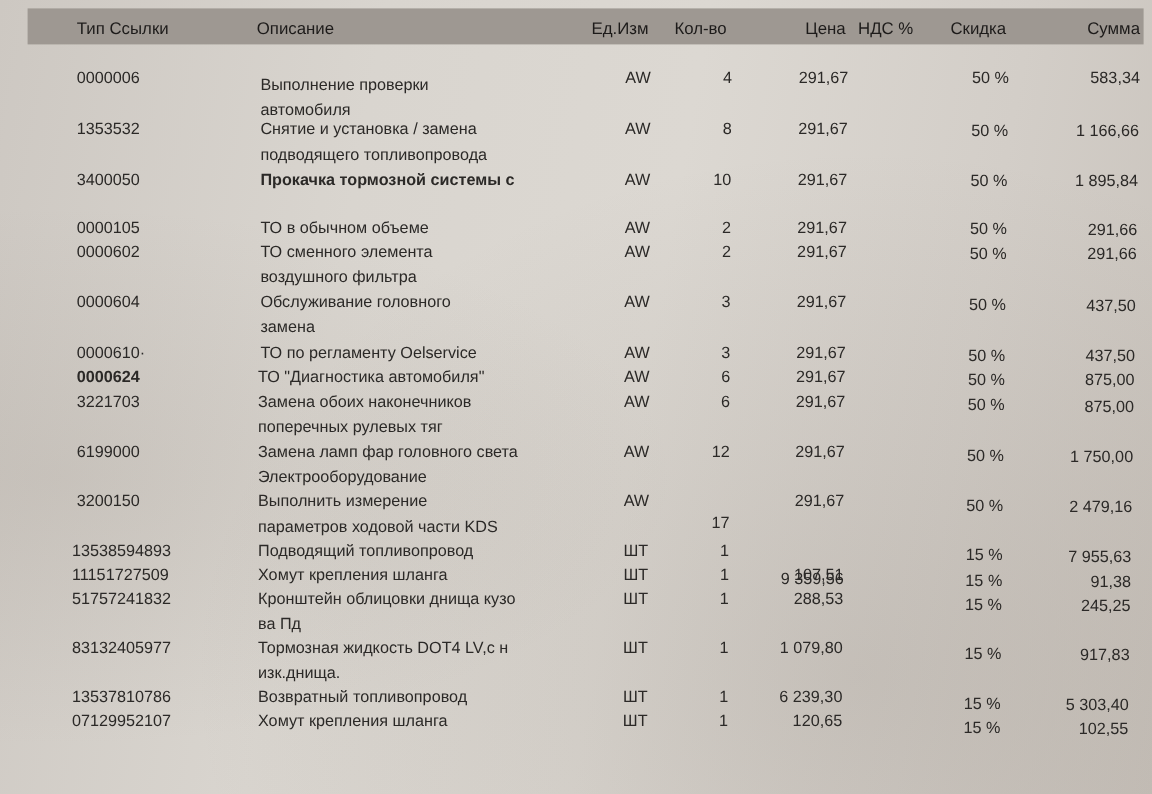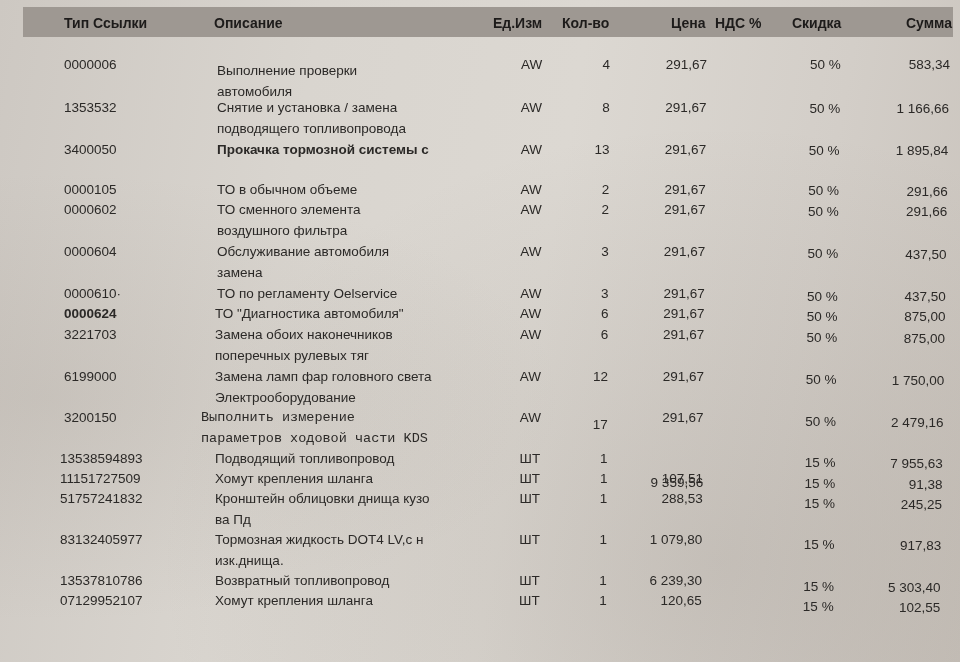--- a/index.html
+++ b/index.html
@@ -9,21 +9,20 @@
     font-family: "Liberation Sans", sans-serif; color:#2a2826;
   }
   .shade {
     position:absolute; left:0; top:0; width:960px; height:662px; pointer-events:none;
     background: radial-gradient(ellipse at 75% 85%, rgba(120,110,100,0.18), rgba(0,0,0,0) 55%),
                 radial-gradient(ellipse at 5% 60%, rgba(140,130,120,0.15), rgba(0,0,0,0) 40%);
   }
   .header {
     position:absolute; left:23px; top:7px; width:930px; height:30px;
     background:#9e9892; 
-    font-weight:bold;
   }
   .h { position:absolute; top:16px; font-size:14px; color:#1d1b1a; transform:translateY(-50%); white-space:nowrap; }
   .cell { position:absolute; font-size:13.5px; white-space:nowrap; color:#2b2927; }
   .desc { line-height:21px; }
   .right { text-align:right; }
 </style>
 </head>
 <body>
 
 <div class="shade"></div>
@@ -63,21 +62,21 @@
       <div class="cell right" style="width:80px;left:626.5488px;top:100px;">291,67</div>
       <div class="cell " style="left:809.3796px;top:100.5076px;">50 %</div>
       <div class="cell right" style="width:90px;left:859.154px;top:100.6204px;">1 166,66</div>
     </div>
     <div>
       <div class="cell " style="left:64px;top:142px;">3400050</div>
       <div class="cell desc" style="left:217px;top:139px;font-weight:bold;">
         <div>Прокачка тормозной системы с</div>
       </div>
       <div class="cell " style="left:520.6796px;top:142px;">AW</div>
-      <div class="cell right" style="width:30px;left:579.466px;top:142px;">13</div>
+      <div class="cell right" style="width:30px;left:579.466px;top:142px;">10</div>
       <div class="cell right" style="width:80px;left:626.1456px;top:142px;">291,67</div>
       <div class="cell " style="left:808.8252px;top:142.9612px;">50 %</div>
       <div class="cell right" style="width:90px;left:858.398px;top:143.1748px;">1 895,84</div>
     </div>
     <div>
       <div class="cell " style="left:64px;top:182px;">0000105</div>
       <div class="cell desc" style="left:217px;top:179px;">
         <div>ТО в обычном объеме</div>
       </div>
       <div class="cell " style="left:520.5356px;top:182px;">AW</div>
@@ -94,21 +93,21 @@
       </div>
       <div class="cell " style="left:520.4636px;top:202px;">AW</div>
       <div class="cell right" style="width:30px;left:579.106px;top:202px;">2</div>
       <div class="cell right" style="width:80px;left:625.5696px;top:202px;">291,67</div>
       <div class="cell " style="left:808.0332px;top:203.6092px;">50 %</div>
       <div class="cell right" style="width:90px;left:857.318px;top:203.9668px;">291,66</div>
     </div>
     <div>
       <div class="cell " style="left:64px;top:244px;">0000604</div>
       <div class="cell desc" style="left:217px;top:241px;">
-        <div>Обслуживание автомобиля</div>
+        <div>Обслуживание головного</div>
         <div>замена</div>
       </div>
       <div class="cell " style="left:520.3124px;top:244px;">AW</div>
       <div class="cell right" style="width:30px;left:578.854px;top:244px;">3</div>
       <div class="cell right" style="width:80px;left:625.1664px;top:244px;">291,67</div>
       <div class="cell " style="left:807.4788px;top:246.0628px;">50 %</div>
       <div class="cell right" style="width:90px;left:856.562px;top:246.5212px;">437,50</div>
     </div>
     <div>
       <div class="cell " style="left:64px;top:286px;">0000610·</div>
@@ -151,26 +150,26 @@
         <div>Электрооборудование</div>
       </div>
       <div class="cell " style="left:519.8624px;top:369px;">AW</div>
       <div class="cell right" style="width:30px;left:578.104px;top:369px;">12</div>
       <div class="cell right" style="width:80px;left:623.9664px;top:369px;">291,67</div>
       <div class="cell " style="left:805.8288px;top:372.4128px;">50 %</div>
       <div class="cell right" style="width:90px;left:854.312px;top:373.1712px;">1 750,00</div>
     </div>
     <div>
       <div class="cell " style="left:64px;top:410px;">3200150</div>
-      <div class="cell desc" style="left:201px;top:407px;font-family:Liberation Mono, monospace;">
+      <div class="cell desc" style="left:215px;top:407px;">
         <div>Выполнить измерение</div>
         <div>параметров ходовой части KDS</div>
       </div>
       <div class="cell " style="left:519.7148px;top:410px;">AW</div>
-      <div class="cell right" style="width:30px;left:577.858px;top:417px;">17</div>
+      <div class="cell right" style="width:30px;left:577.858px;top:428px;">17</div>
       <div class="cell right" style="width:80px;left:623.5728px;top:410px;">291,67</div>
       <div class="cell " style="left:805.2876px;top:413.8556px;">50 %</div>
       <div class="cell right" style="width:90px;left:853.574px;top:414.7124px;">2 479,16</div>
     </div>
     <div>
       <div class="cell " style="left:60px;top:451px;">13538594893</div>
       <div class="cell desc" style="left:215px;top:448px;">
         <div>Подводящий топливопровод</div>
       </div>
       <div class="cell " style="left:519.5672px;top:451px;">ШТ</div>

